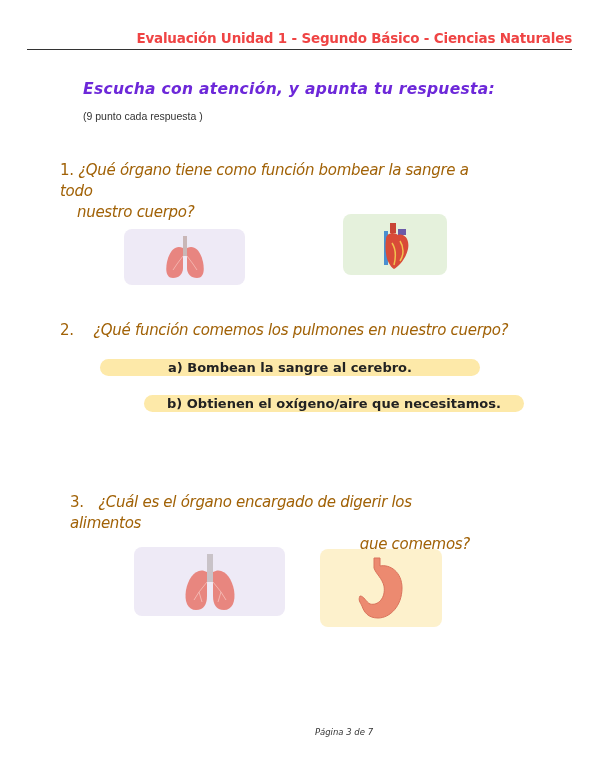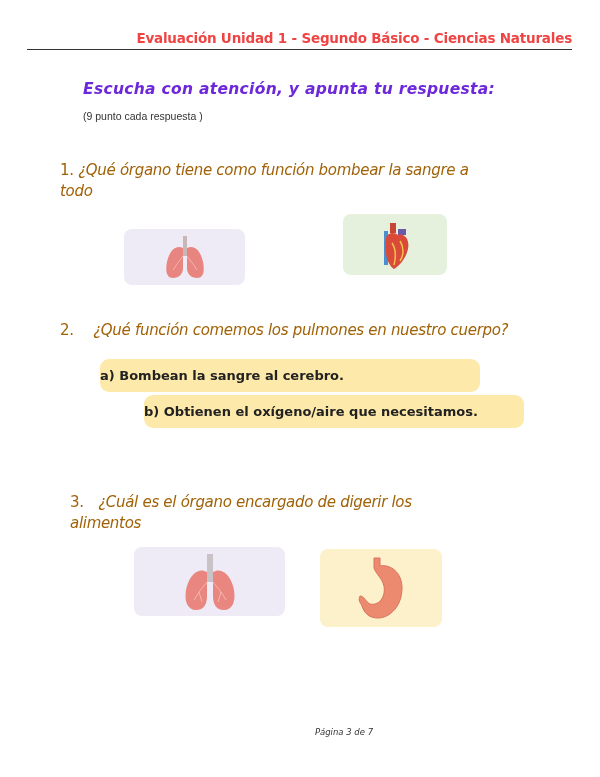--- a/index.html
+++ b/index.html
@@ -14,35 +14,36 @@
   .q1 .line2 { padding-left: 17px; display: block; }
   .q2 { left: 60px; top: 320px; width: 470px; }
   .q2 .qnum { margin-right: 15px; }
   .q3 { left: 70px; top: 492px; width: 400px; }
   .q3 .qnum { margin-right: 10px; }
   .q3 .line2 { display: block; text-align: right; }
   .imgbox { position: absolute; border-radius: 8px; display: flex; align-items: center; justify-content: center; }
   .lav { background: #eeeaf6; }
   .green { background: #e5f1dc; }
   .cream { background: #fdf1cc; }
-  .opt { position: absolute; left: 100px; width: 380px; height: 33px; border-radius: 9px; background: #fde9a9; display: flex; align-items: center; justify-content: flex-start; font-size: 13px; font-weight: bold; color: #222; font-family: "DejaVu Sans", sans-serif; }
+  .opt { position: absolute; left: 100px; width: 380px; height: 17px; border-radius: 9px; background: #fde9a9; display: flex; align-items: center; justify-content: center; font-size: 13px; font-weight: bold; color: #222; font-family: "DejaVu Sans", sans-serif; }
   .footer { position: absolute; left: 0; width: 600px; top: 727px; text-align: center; font-size: 8.5px; font-style: italic; color: #333; padding-left: 44px; }
 </style>
 </head>
 <body>
 
 <div class="header">Evaluación Unidad 1 - Segundo Básico - Ciencias Naturales</div>
 <div class="header-rule"></div>
 
 <div class="instruction">Escucha con atención, y apunta tu respuesta:</div>
 <div class="points">(9   punto cada respuesta )</div>
 
 <div class="q q1">
   <span class="qnum">1.</span>
   <span>¿Qué órgano tiene como función bombear la sangre a todo</span>
+  <span class="line2">nuestro cuerpo?</span>
 </div>
 
 <div class="imgbox lav" style="left:124px; top:229px; width:121px; height:56px;">
   <svg width="44" height="46" viewBox="0 0 44 46">
     <rect x="20" y="2" width="4" height="20" fill="#c9b7b7"></rect>
     <path d="M20 14 C12 10 6 18 4 28 C2 38 4 44 10 44 C16 44 20 40 20 34 Z" fill="#e88580"></path>
     <path d="M24 14 C32 10 38 18 40 28 C42 38 40 44 34 44 C28 44 24 40 24 34 Z" fill="#e88580"></path>
     <path d="M20 22 L14 30 M24 22 L30 30 M14 30 L10 36 M30 30 L34 36" stroke="#f4b3ad" stroke-width="1" fill="none"></path>
   </svg>
 </div>
@@ -66,20 +67,21 @@
 <div class="opt" style="top:359px;">
   <span>a) Bombean la sangre al cerebro.</span>
 </div>
 <div class="opt" style="top:395px;margin-left:44px;">
   <span>b) Obtienen el oxígeno/aire que necesitamos.</span>
 </div>
 
 <div class="q q3">
   <span class="qnum">3.</span>
   <span>¿Cuál es el órgano encargado de digerir los alimentos</span>
+  <span class="line2">que comemos?</span>
 </div>
 
 <div class="imgbox lav" style="left:134px; top:547px; width:151px; height:69px;">
   <svg width="56" height="60" viewBox="0 0 56 60">
     <rect x="25" y="2" width="6" height="28" fill="#c9c3c8"></rect>
     <path d="M25 20 C15 14 6 26 4 38 C2 50 6 58 14 58 C22 58 25 52 25 44 Z" fill="#e8867f"></path>
     <path d="M31 20 C41 14 50 26 52 38 C54 50 50 58 42 58 C34 58 31 52 31 44 Z" fill="#e8867f"></path>
     <path d="M25 30 L17 40 M31 30 L39 40 M17 40 L12 48 M39 40 L44 48 M17 40 L20 50 M39 40 L36 50" stroke="#f4b6b0" stroke-width="1" fill="none"></path>
   </svg>
 </div>

